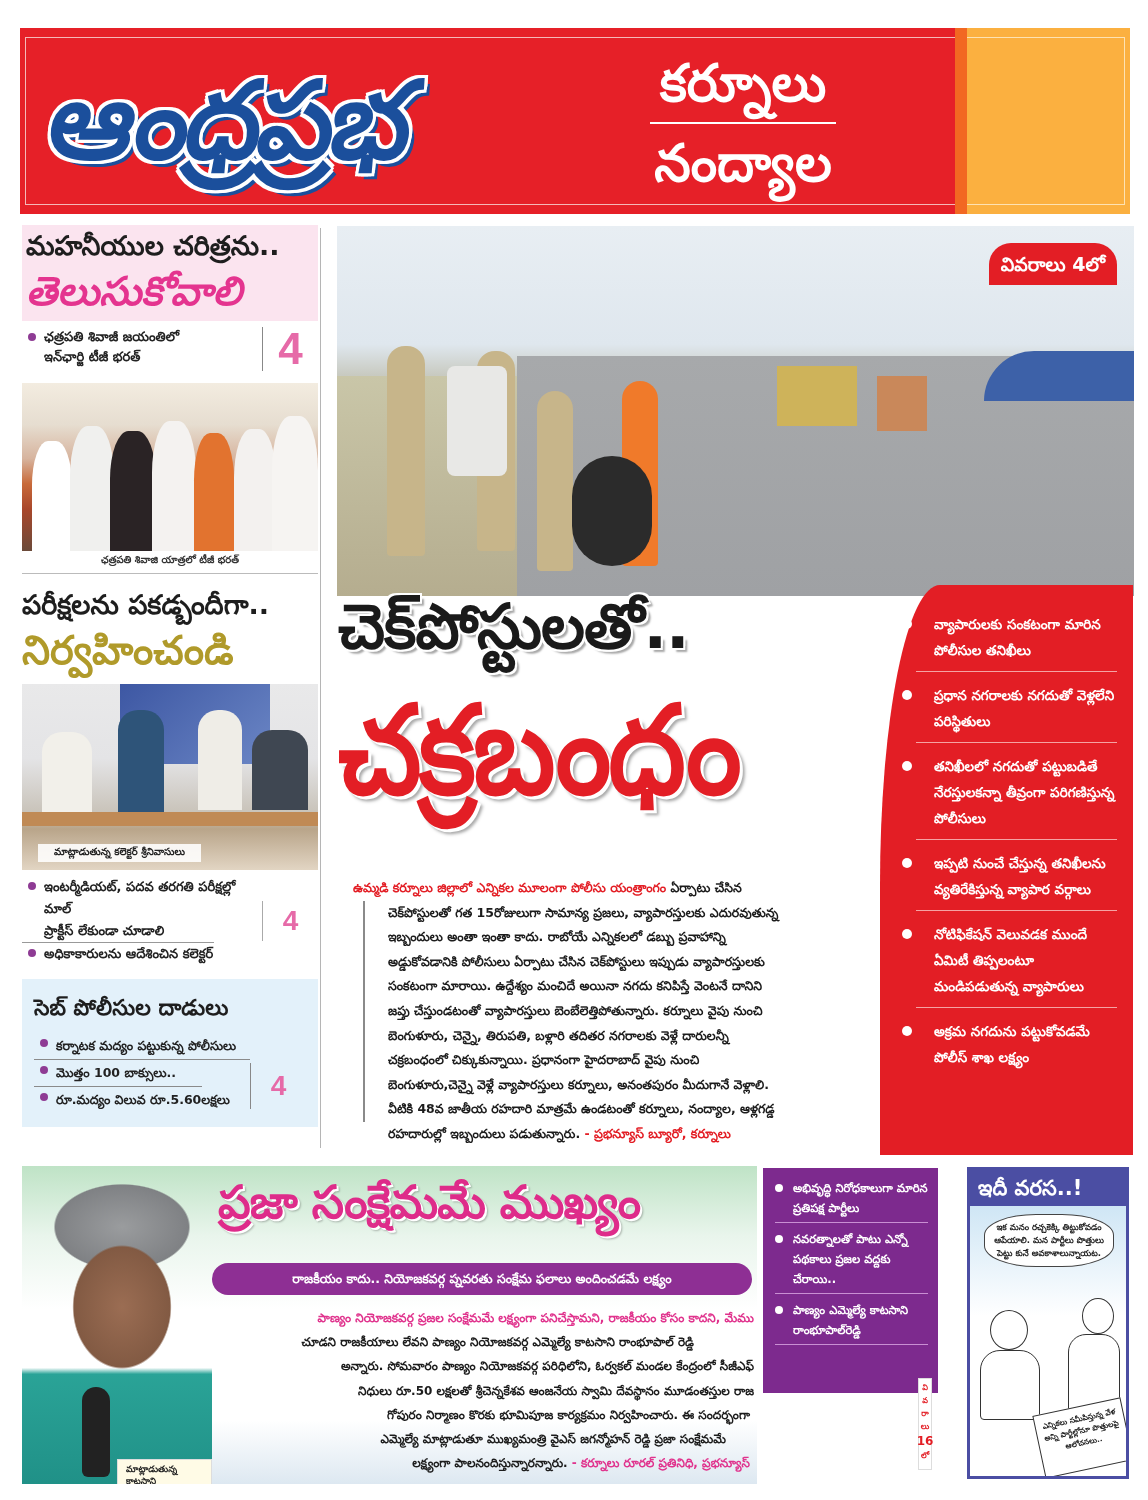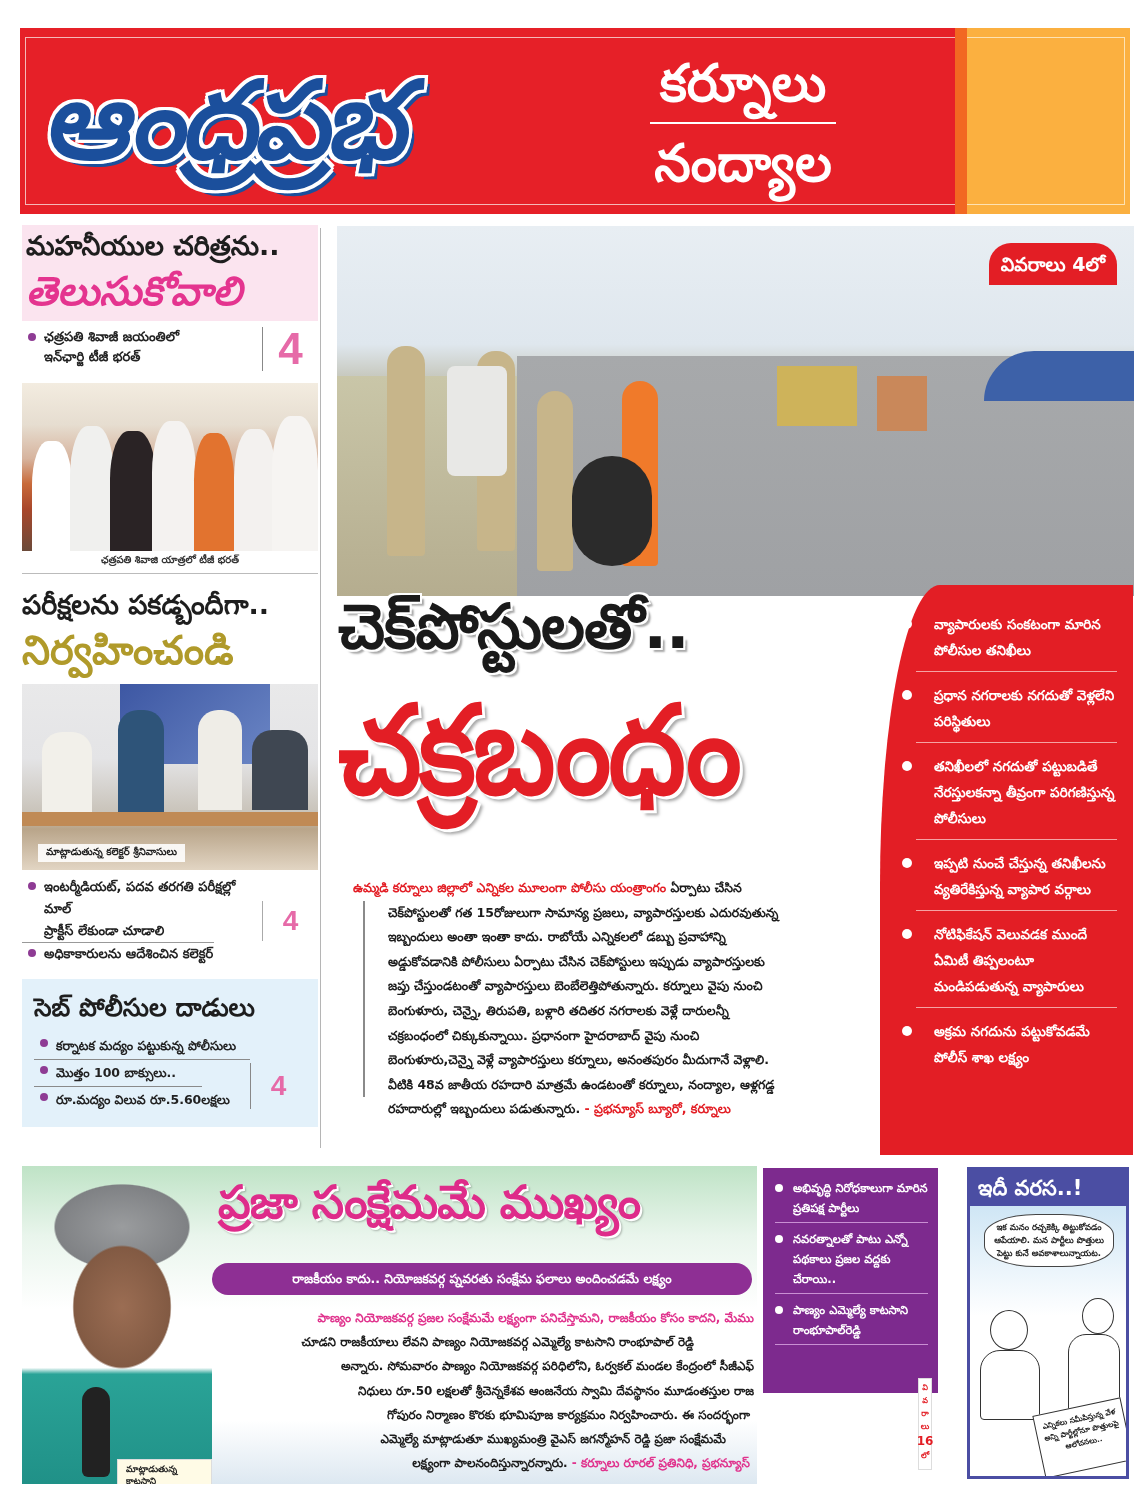--- a/index.html
+++ b/index.html
@@ -45,26 +45,26 @@
       linear-gradient(180deg, #f3ece0 0%, #e6ddd0 25%, #d7b49e 45%, #c86a3a 60%, #a9472b 75%, #6b4a3a 100%); }
   .photo1 .fig { position: absolute; bottom: 0; border-radius: 40% 40% 0 0; }
   .photo-caption { font-size: 10px; font-weight: bold; color: #333; text-align: center; line-height: 18px; border-bottom: 1px solid #bbb; padding-bottom: 4px; }
 
   .story2-head { margin-top: 12px; }
   .head-olive { font-size: 40px; font-weight: bold; color: #b09a2a; line-height: 52px; white-space: nowrap; }
   .photo2 { margin-top: 8px; height: 186px; background:
       linear-gradient(180deg, #e9e9ea 0%, #e4e4e6 40%, #c8c2b8 70%, #b9a58a 78%, #e2d5c3 100%); }
   .photo2 .banner { position: absolute; left: 98px; top: 0; width: 150px; height: 80px; background: linear-gradient(135deg, #3d57a3, #6b86c5); }
   .photo2 .desk { position: absolute; left: 0; right: 0; top: 128px; height: 14px; background: #c08a55; }
-  .photo2 .cap { position: absolute; left: 16px; bottom: 8px; background: rgba(255,255,255,0.88); font-size: 10px; font-weight: bold; color: #222; padding: 2px 8px; }
+  .photo2 .cap { position: absolute; left: 16px; bottom: 8px; background: rgba(255,255,255,0.88); font-size: 10px; font-weight: bold; color: #222; padding: 2px 16px; }
   .bullets2 .bullet { font-size: 13px; line-height: 22px; }
   .page-ref.small { font-size: 28px; }
 
   .sidebox { margin-top: 14px; background: #e3f1fa; padding: 10px 12px 14px 12px; }
-  .sidebox-title { font-size: 25px; font-weight: bold; color: #1e1e1e; line-height: 38px; white-space: nowrap; }
+  .sidebox-title { font-size: 22px; font-weight: bold; color: #1e1e1e; line-height: 38px; white-space: nowrap; }
   .sidebox .bullet { font-size: 12.5px; line-height: 26px; }
   .sidebox .bullet.ruled { border-bottom: 1px solid #8a8a8a; }
 
   
   .main-photo { position: absolute; left: 337px; top: 226px; width: 797px; height: 370px; overflow: hidden;
     background: linear-gradient(180deg, #e8eef3 0%, #dfe7ee 32%, #c9cbc2 40%, #b7b9a9 50%, #a5a59e 60%, #9b9c9a 100%); }
   .main-photo .road { position: absolute; left: 180px; right: 0; bottom: 0; height: 240px; background: linear-gradient(180deg, #a7a9ab 0%, #9fa1a4 100%); }
   .main-photo .field { position: absolute; left: 0; top: 150px; width: 200px; height: 220px; background: linear-gradient(180deg, #c9c6a8 0%, #b5ad8f 100%); }
   .main-photo .truck { position: absolute; background: #ceb35a; }
   .main-photo .person { position: absolute; background: #c7b58a; border-radius: 18px 18px 4px 4px; }
@@ -233,20 +233,21 @@
   <div class="red-item">నోటిఫికేషన్ వెలువడక ముందే ఏమిటీ  తిప్పలంటూ మండిపడుతున్న వ్యాపారులు</div>
   <div class="red-item">అక్రమ నగదును పట్టుకోవడమే పోలీస్ శాఖ లక్ష్యం</div>
 </div>
 
 <article class="main-body">
   <div class="first"><span class="lead">ఉమ్మడి కర్నూలు జిల్లాలో ఎన్నికల మూలంగా పోలీసు యంత్రాంగం</span><span> ఏర్పాటు చేసిన</span></div>
   <div class="para">
     <div>చెక్‌పోస్టులతో గత 15రోజులుగా సామాన్య ప్రజలు, వ్యాపారస్తులకు ఎదురవుతున్న</div>
     <div>ఇబ్బందులు అంతా ఇంతా కాదు.  రాబోయే ఎన్నికలలో డబ్బు ప్రవాహాన్ని</div>
     <div>అడ్డుకోవడానికి పోలీసులు ఏర్పాటు చేసిన చెక్‌పోస్టులు ఇప్పుడు వ్యాపారస్తులకు</div>
+    <div>సంకటంగా మారాయి. ఉద్దేశ్యం మంచిదే అయినా నగదు కనిపిస్తే వెంటనే దానిని</div>
     <div>జప్తు చేస్తుండటంతో వ్యాపారస్తులు బెంబేలెత్తిపోతున్నారు. కర్నూలు వైపు నుంచి</div>
     <div>బెంగుళూరు, చెన్నై, తిరుపతి, బళ్లారి తదితర నగరాలకు వెళ్లే దారులన్నీ</div>
     <div>చక్రబంధంలో చిక్కుకున్నాయి. ప్రధానంగా హైదరాబాద్ వైపు నుంచి</div>
     <div>బెంగుళూరు,చెన్నై వెళ్లే వ్యాపారస్తులు కర్నూలు, అనంతపురం మీదుగానే వెళ్లాలి.</div>
     <div>వీటికి 48వ జాతీయ రహదారి మాత్రమే ఉండటంతో  కర్నూలు, నంద్యాల, ఆళ్లగడ్డ</div>
   </div>
   <div style="padding-left:35px;"><span>రహదారుల్లో ఇబ్బందులు పడుతున్నారు.</span><span class="byline"> - ప్రభన్యూస్ బ్యూరో, కర్నూలు</span></div>
 </article>
 
 <section class="bottom-feature">

